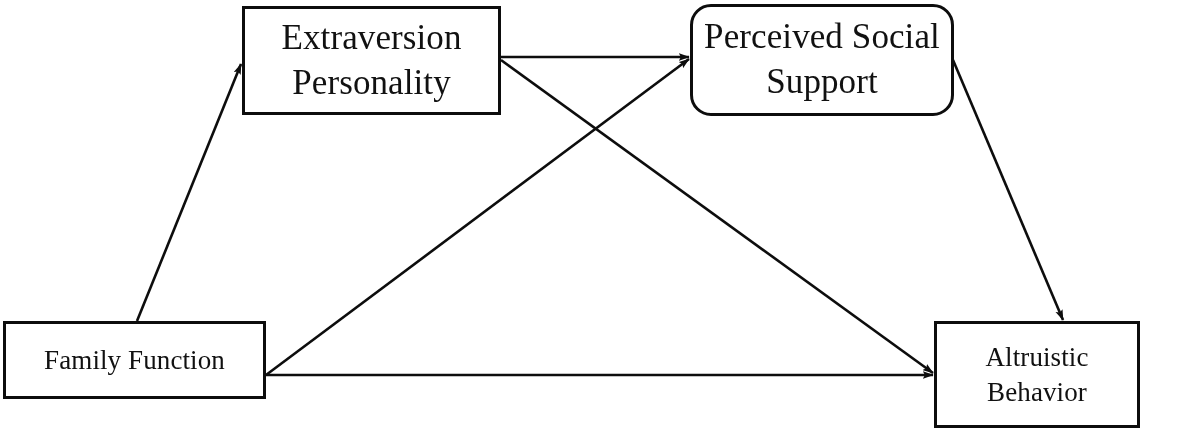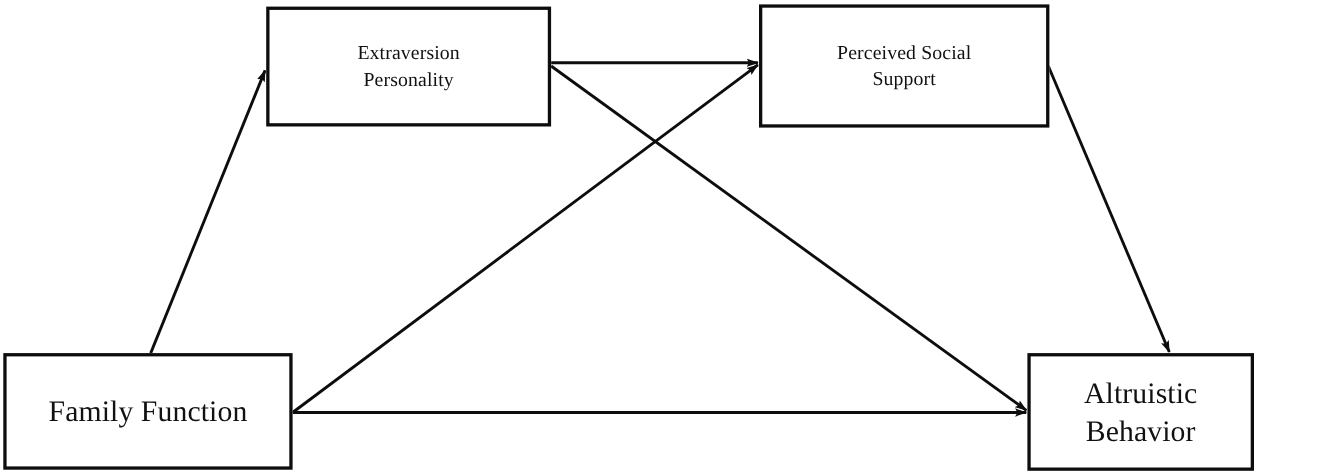--- a/index.html
+++ b/index.html
@@ -32,31 +32,31 @@
     border: 3px solid #0d0d0d;
     background: #ffffff;
     display: flex;
     align-items: center;
     justify-content: center;
     text-align: center;
     z-index: 2;
   }
   .node-label {
     font-family: "Liberation Serif", "DejaVu Serif", serif;
-    font-size: 18px;
+    font-size: 35px;
     line-height: 1.28;
     color: #111111;
     letter-spacing: 0.1px;
     white-space: pre-line;
     padding: 0 6px;
   }
   
   #node-extraversion { left: 242px; top: 6px;   width: 259px; height: 109px; }
-  #node-support      { left: 690px; top: 4px;   width: 264px; height: 112px; }
-  #node-family       { left: 3px;   top: 321px; width: 263px; height: 106px; }
+  #node-support      { left: 690px; top: 4px;   width: 264px; height: 112px; border-radius: 21px; }
+  #node-family       { left: 3px;   top: 321px; width: 263px; height: 78px; }
   #node-altruistic   { left: 934px; top: 321px; width: 206px; height: 107px; }
 
   #node-altruistic .node-label,
   #node-family .node-label { font-size: 27px; }
 </style>
 </head>
 <body>
 
 <div id="diagram-root">
 

